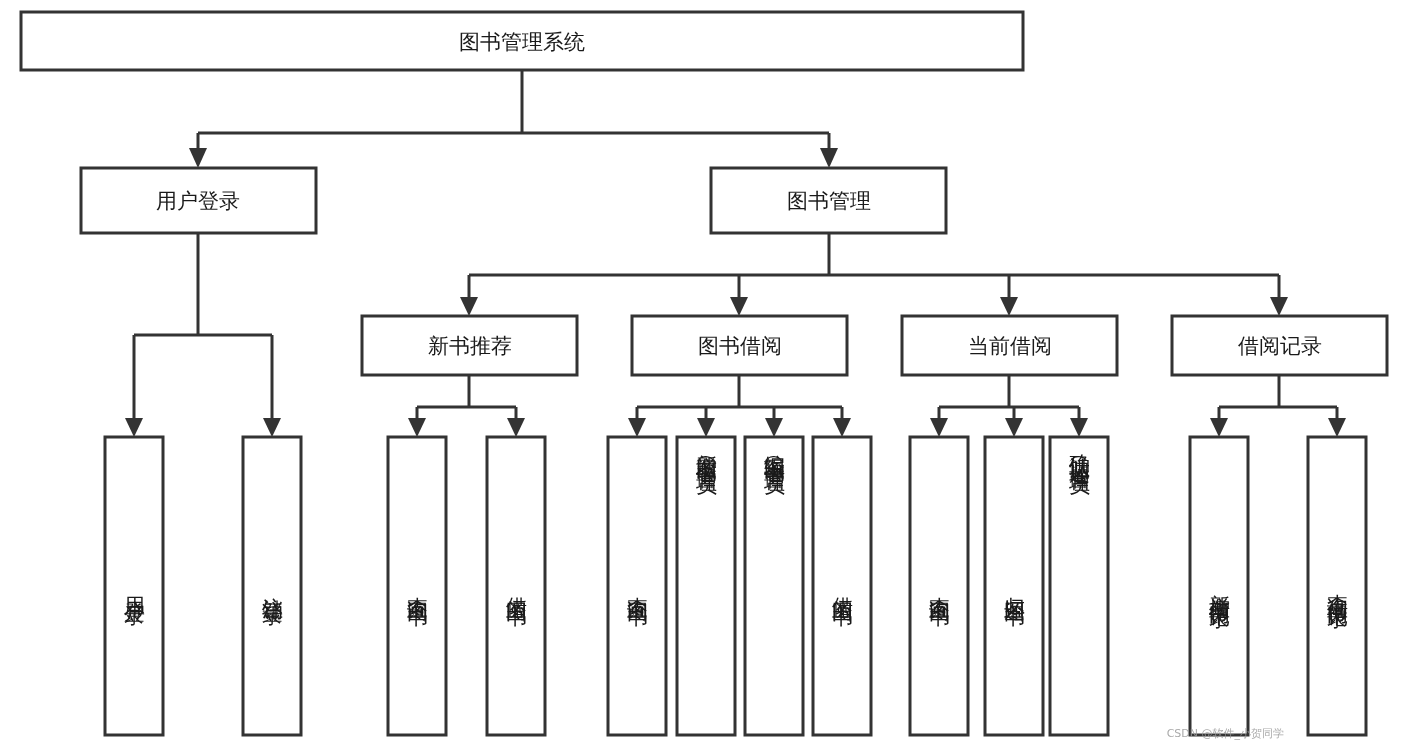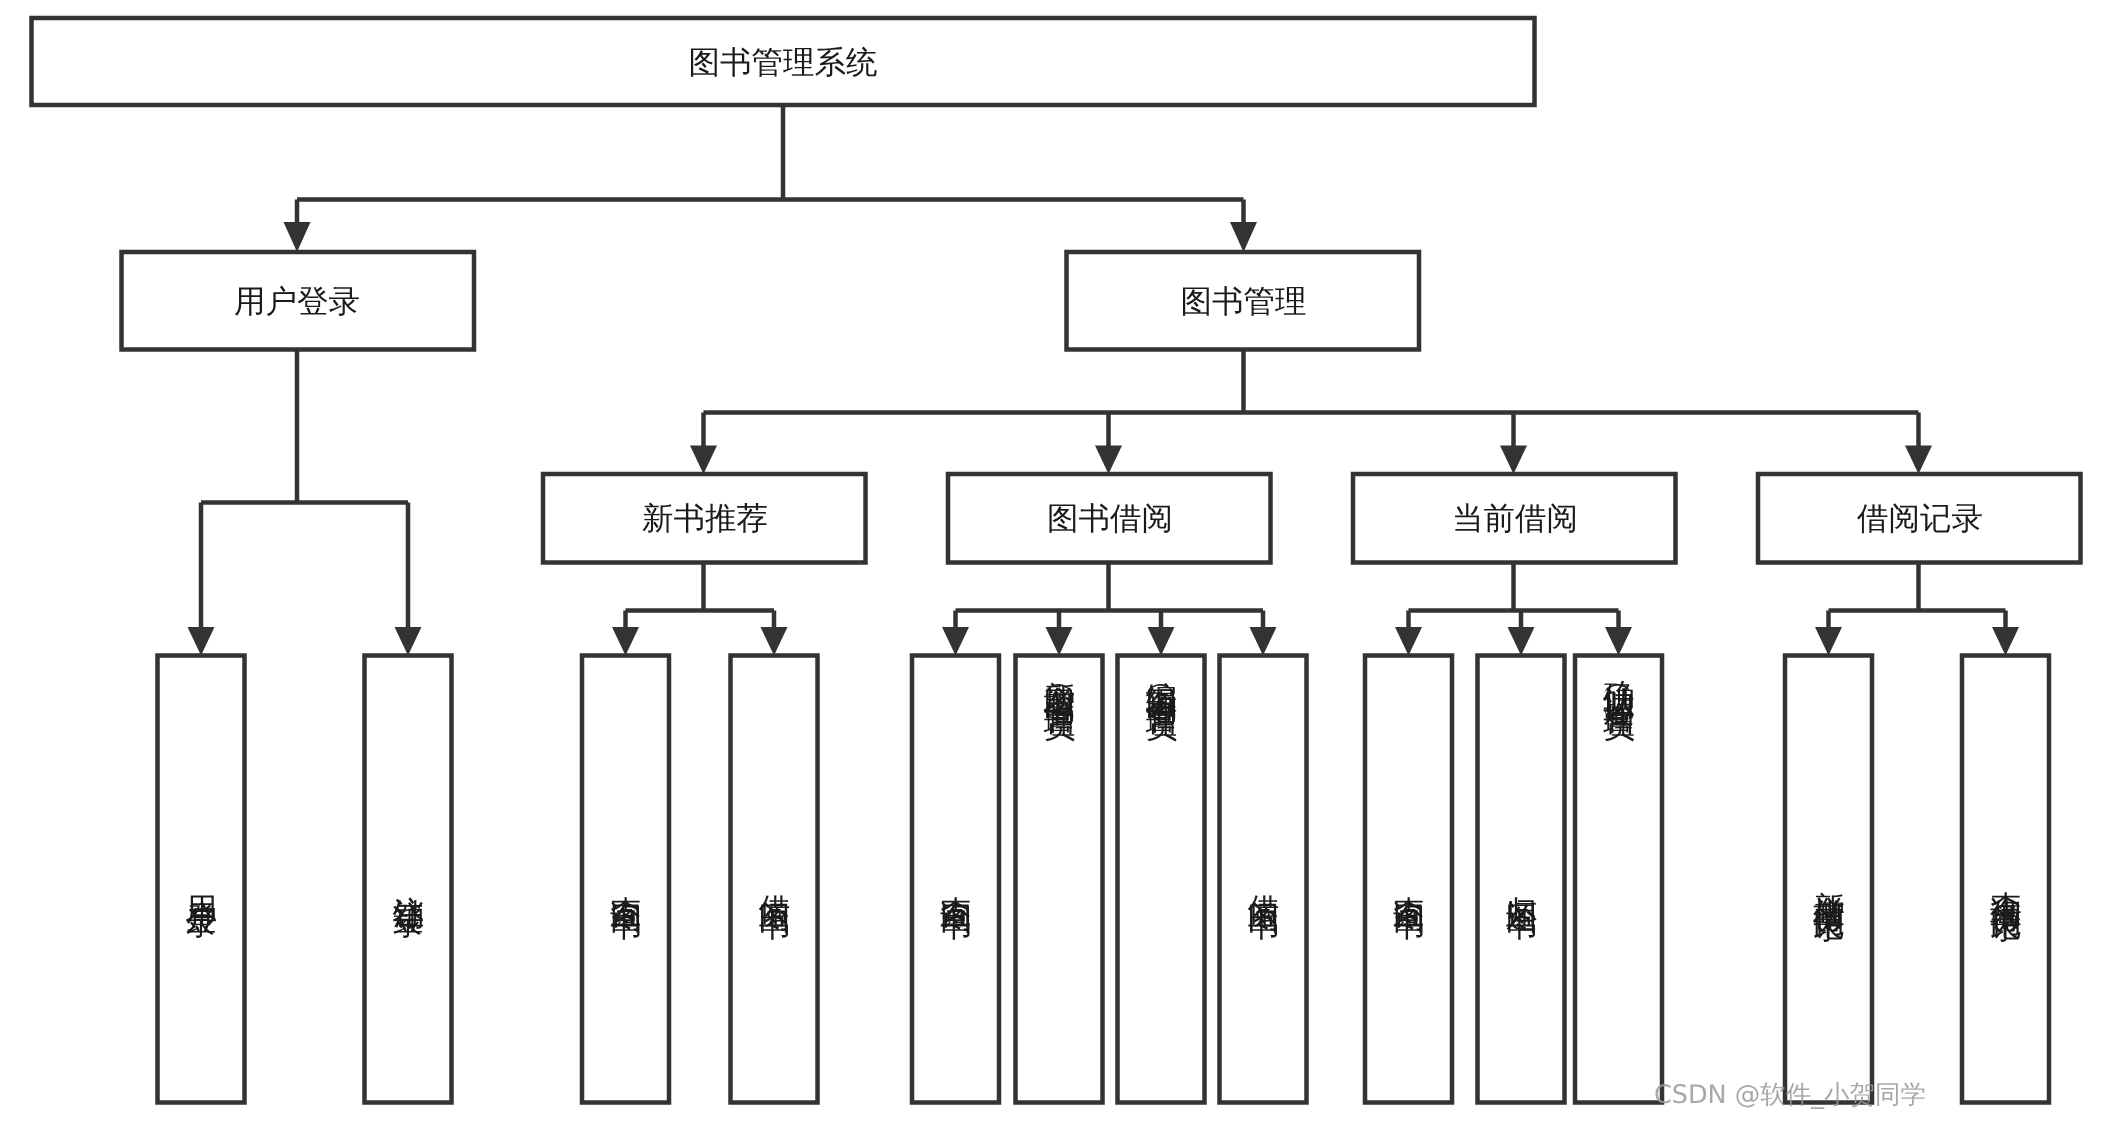--- a/index.html
+++ b/index.html
@@ -64,21 +64,21 @@
     color: #1a1a1a;
     letter-spacing: 3px;
     white-space: nowrap;
     text-align: center;
   }
   #watermark {
     position: absolute;
     right: 8px;
     bottom: 6px;
     font-family: "DejaVu Sans", "Liberation Sans", sans-serif;
-    font-size: 17px;
+    font-size: 11px;
     color: #9a9a9a;
     opacity: 0.85;
     white-space: nowrap;
     pointer-events: none;
   }
 </style>
 </head>
 <body>
 
 <div id="diagram-root">

